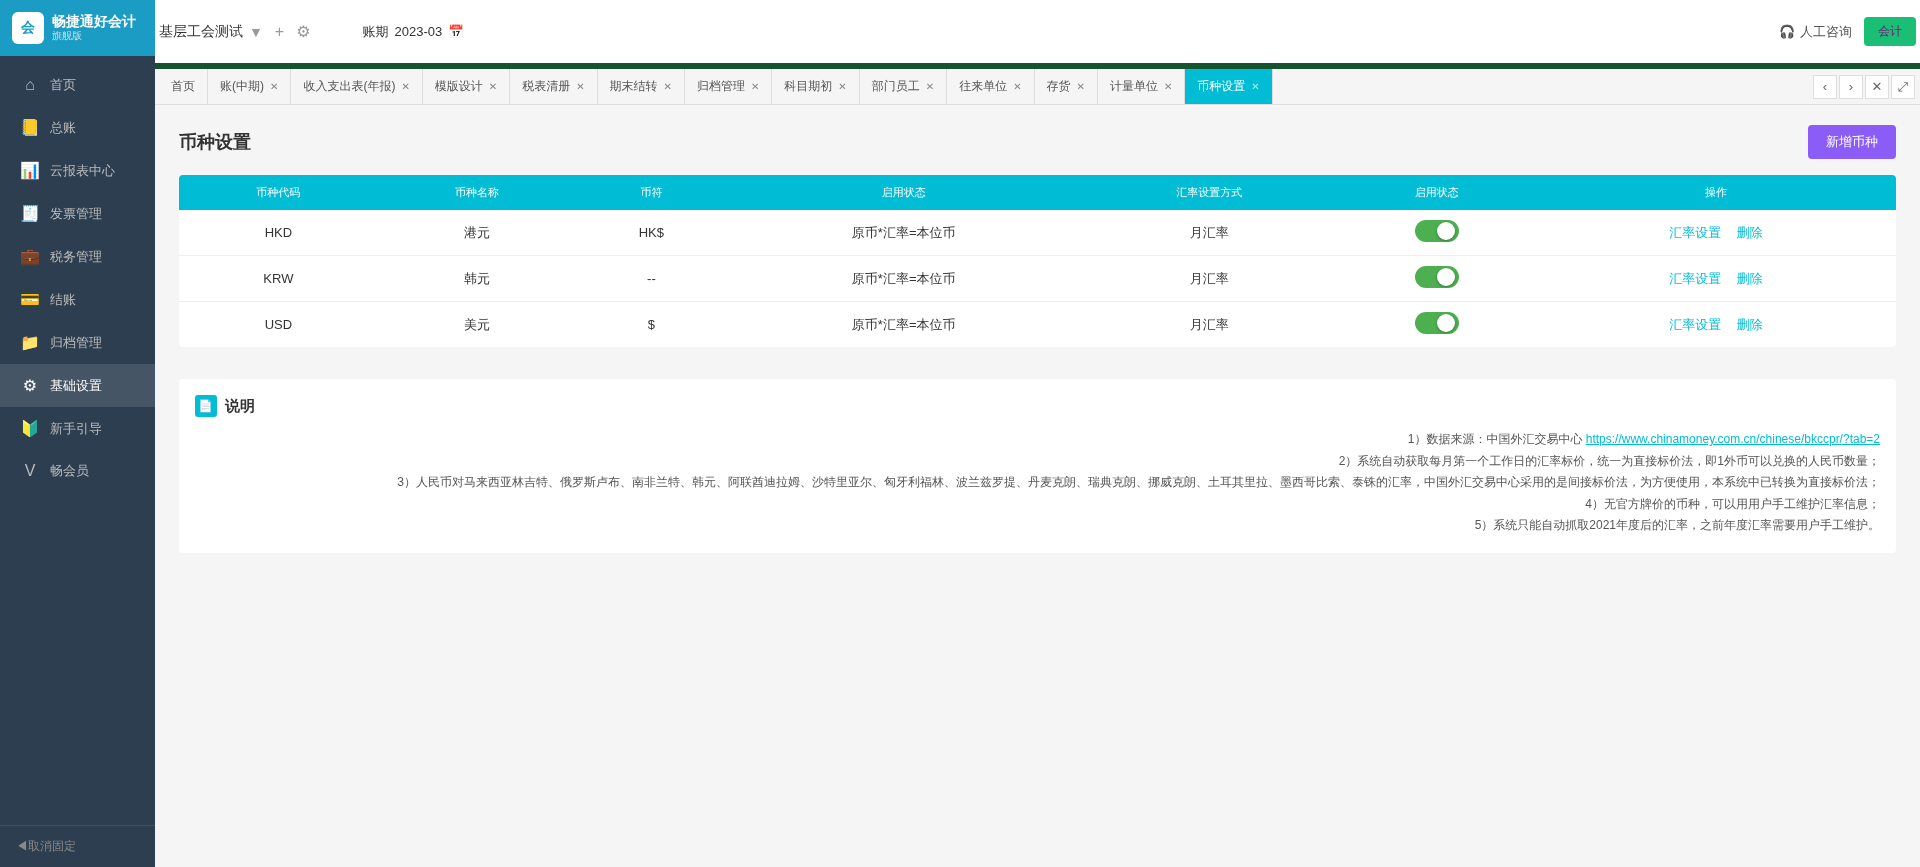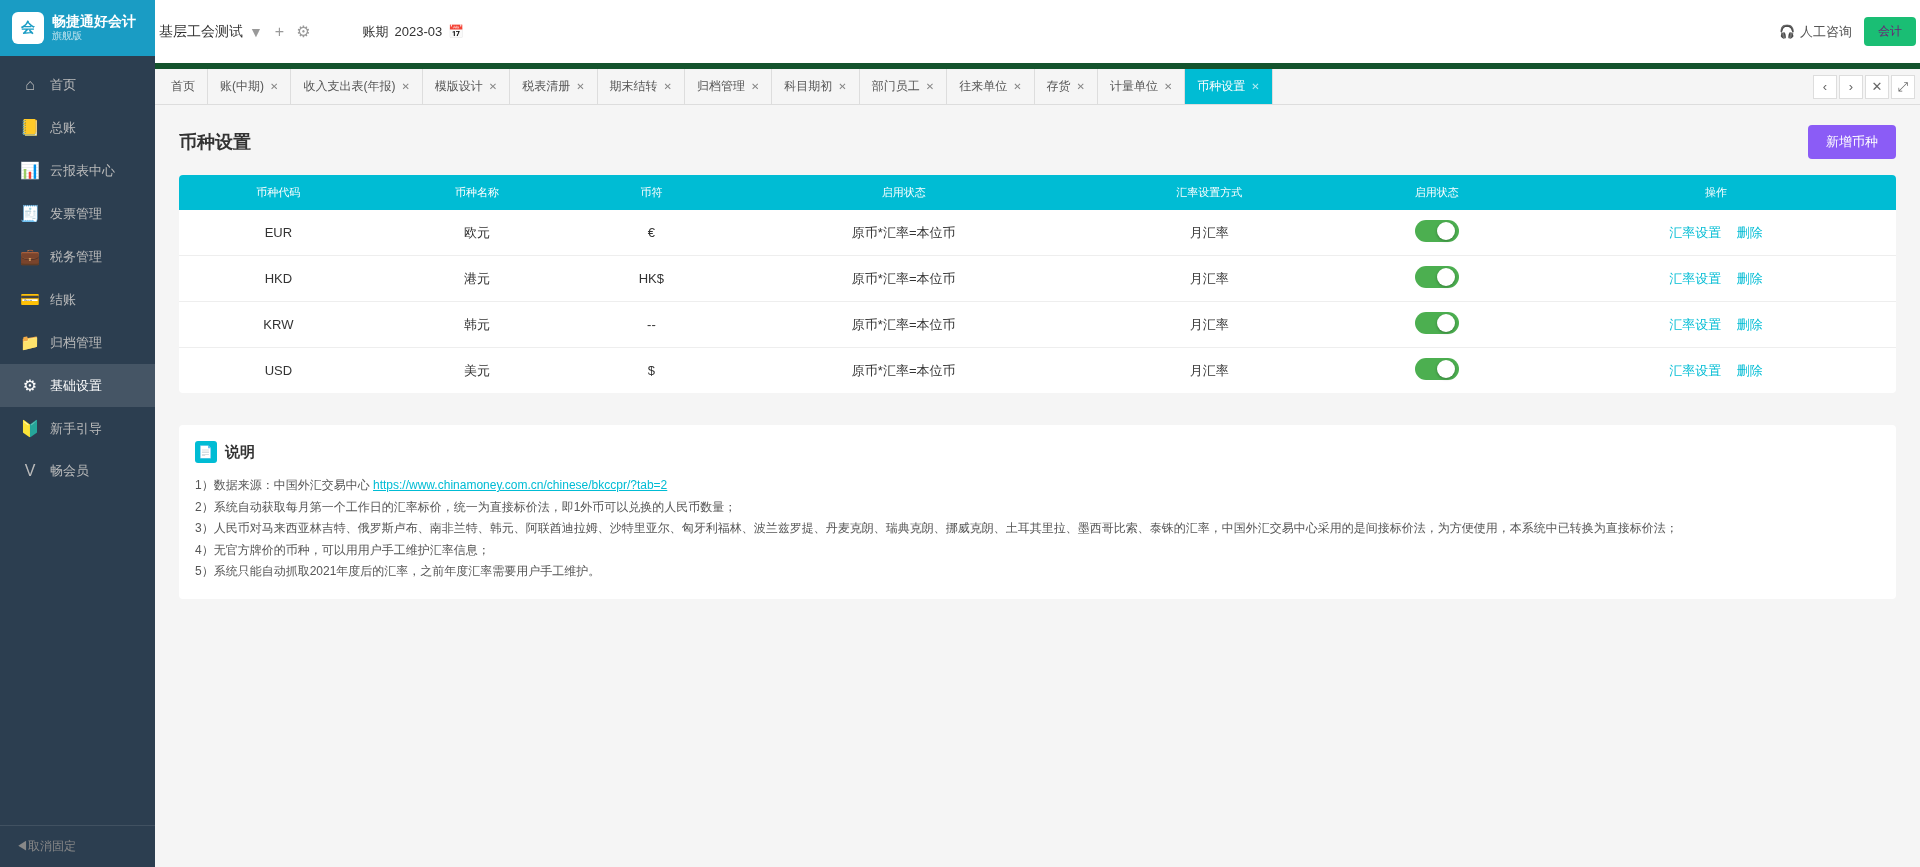--- a/index.html
+++ b/index.html
@@ -248,20 +248,21 @@
       border-radius: 3px;
       display: flex; align-items: center; justify-content: center;
       color: white;
       font-size: 12px;
     }
     .notes-list { list-style: none; }
     .notes-list li {
       color: #555;
       font-size: 12px;
       line-height: 1.8;
+      text-align: right;
     }
     .notes-link {
       color: #00bcd4;
       text-decoration: underline;
     }
   </style>
 </head>
 <body>
 
 <div class="sidebar">
@@ -417,34 +418,20 @@
           <th>币种代码</th>
           <th>币种名称</th>
           <th>币符</th>
           <th>启用状态</th>
           <th>汇率设置方式</th>
           <th>启用状态</th>
           <th>操作</th>
         </tr>
       </thead>
       <tbody id="table-body">
-      <tr>
-    <td>EUR</td>
-    <td>欧元</td>
-    <td>€</td>
-    <td>原币*汇率=本位币</td>
-    <td>月汇率</td>
-    <td>
-      <div class="toggle" title="已启用"></div>
-    </td>
-    <td>
-      <span class="action-link">汇率设置</span>
-      <span class="action-link">删除</span>
-    </td>
-  </tr>
           <tr>
     <td>HKD</td>
     <td>港元</td>
     <td>HK$</td>
     <td>原币*汇率=本位币</td>
     <td>月汇率</td>
     <td>
       <div class="toggle" title="已启用"></div>
     </td>
     <td>

